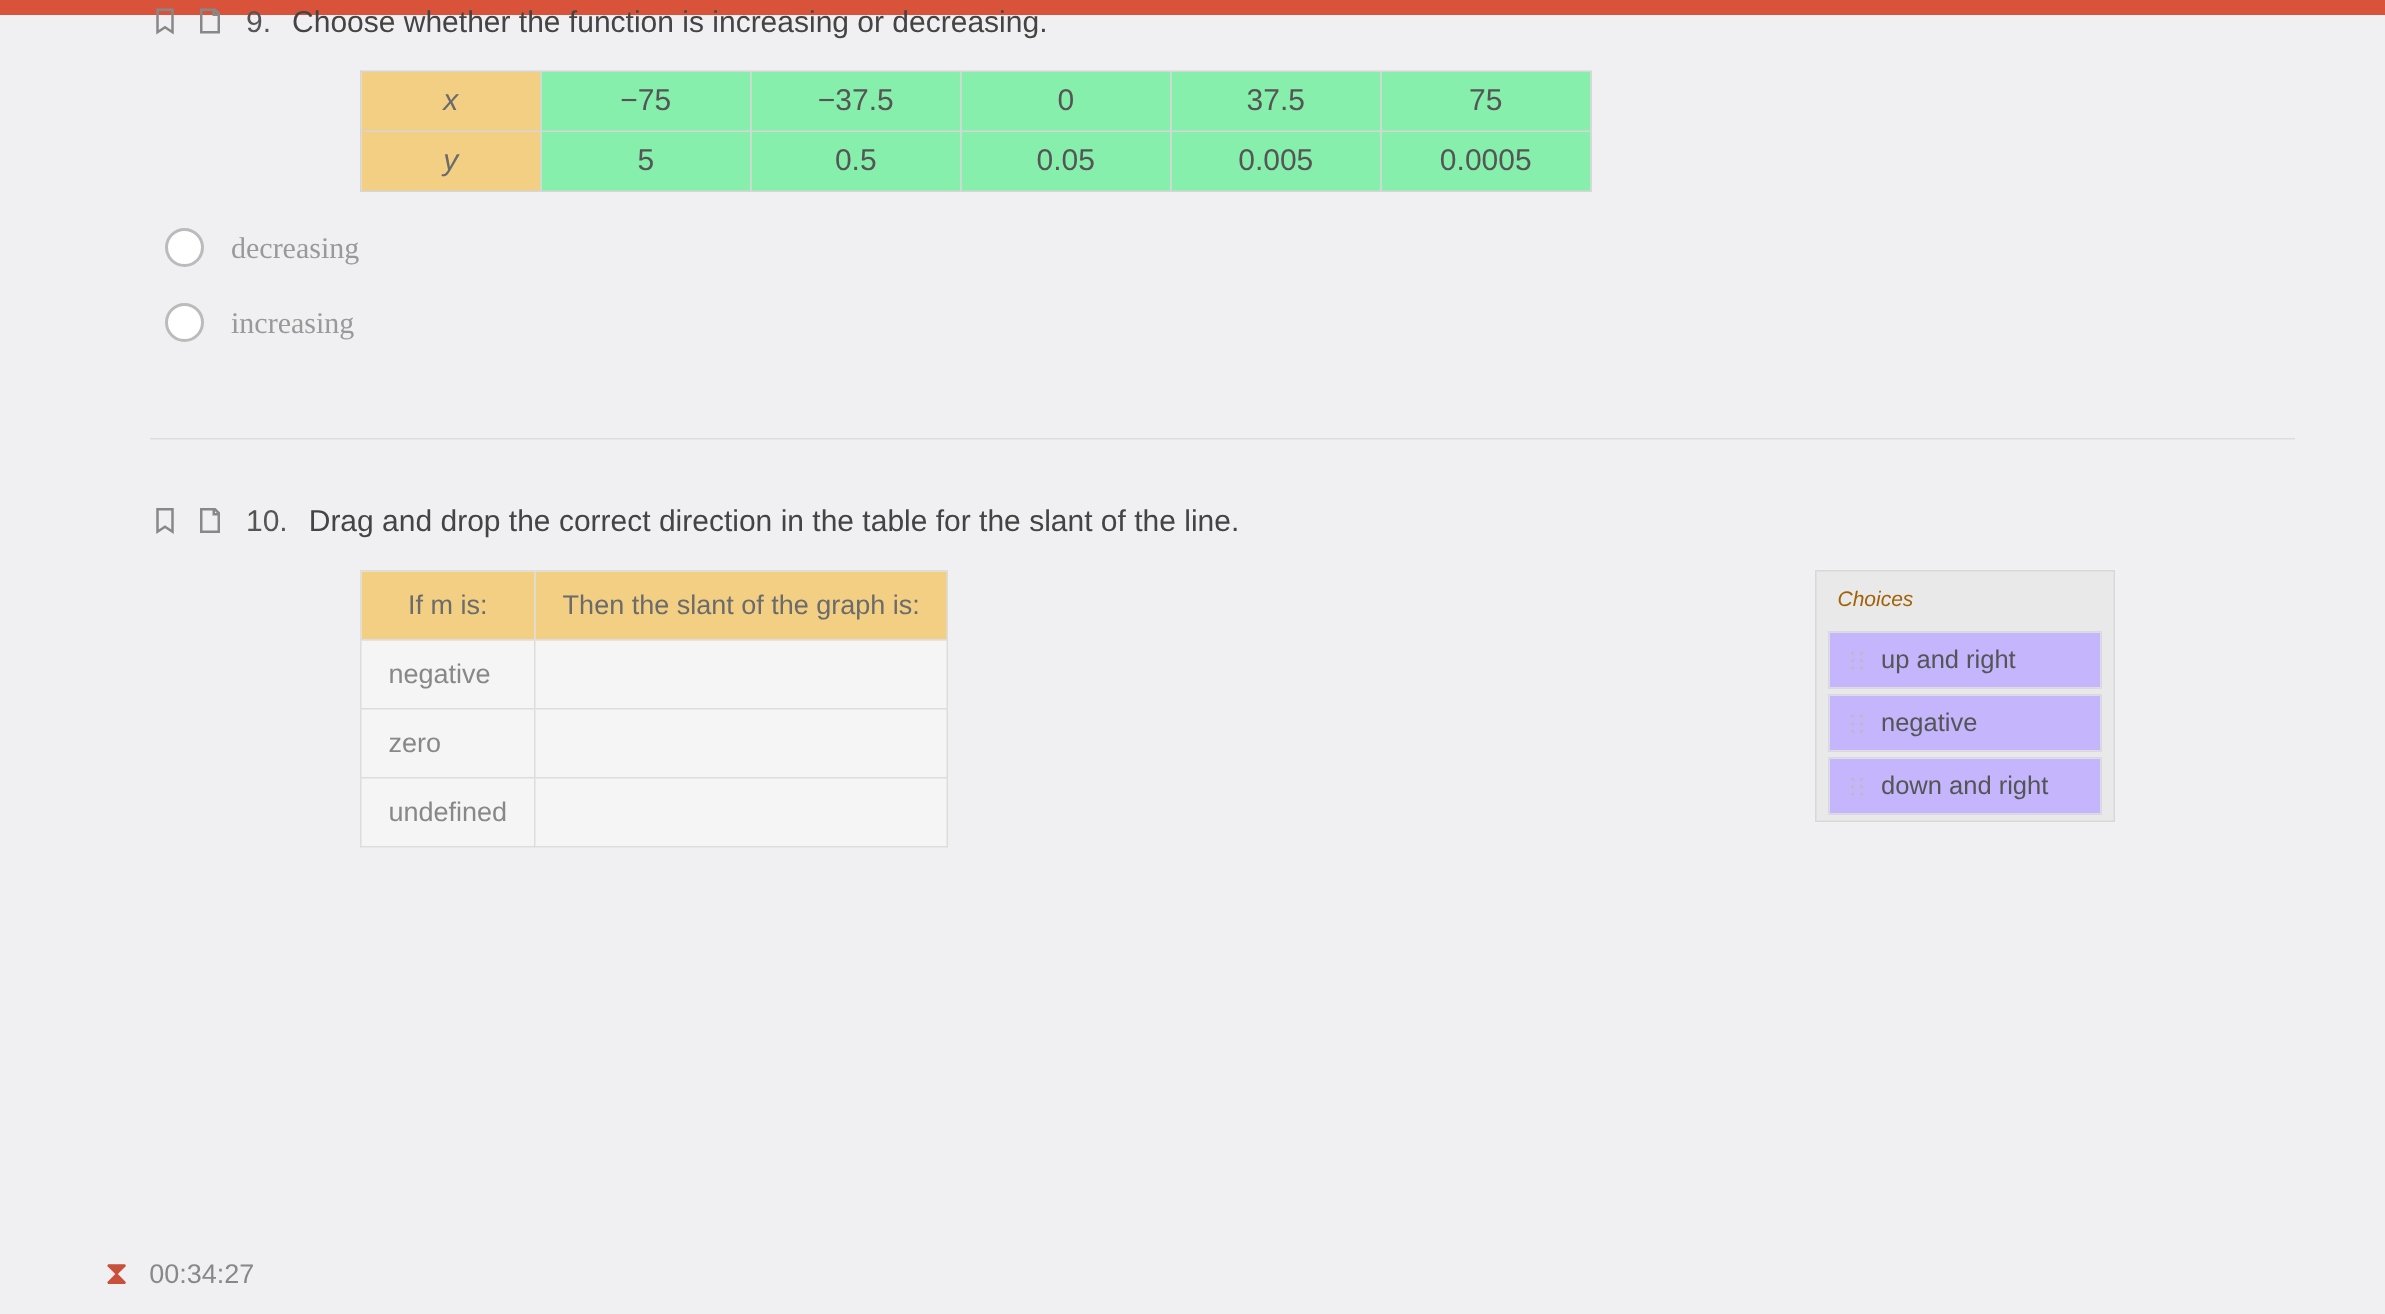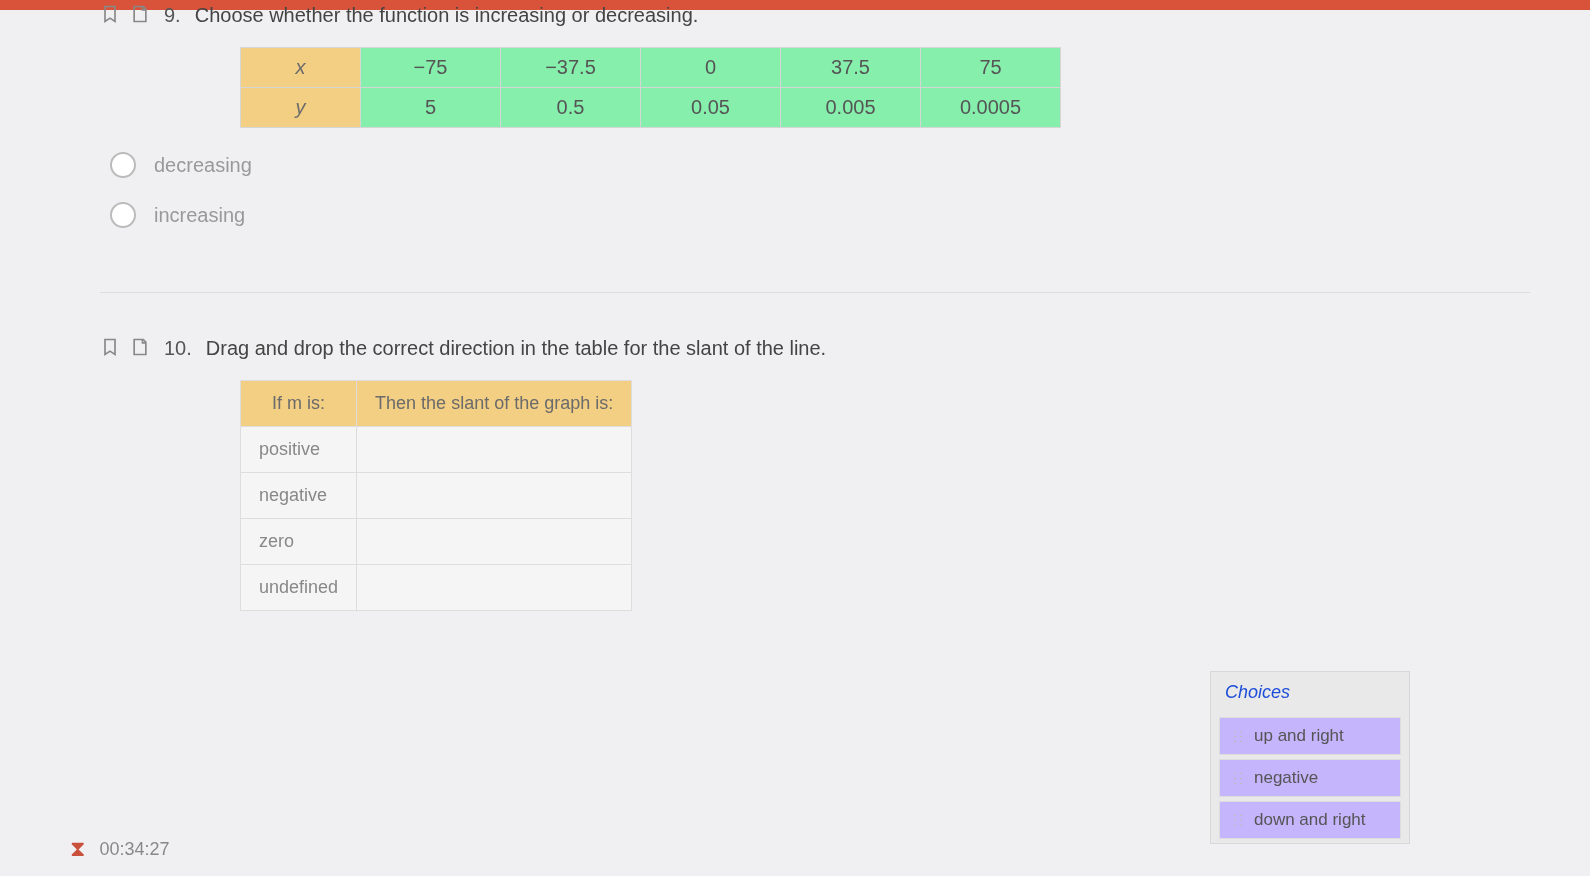--- a/index.html
+++ b/index.html
@@ -53,31 +53,32 @@
   .datatable td.hdr {
     background: #f3cf84;
     font-style: italic;
     color: #6b6b6b;
     min-width: 120px;
   }
 
   
   .radio-list { margin-left: 10px; }
   .radio-row {
-    display: flex; align-items: center; gap: 18px;
+    display: flex; align-items: flex-end; gap: 18px;
     margin: 24px 0;
+    font-family: Liberation Serif, serif;
   }
   .radio-circle {
     width: 26px; height: 26px; border: 2px solid #bbb; border-radius: 50%;
     background: #fff;
   }
   .radio-label { font-size: 20px; color: #999; }
 
   
-  .q10-body { display: flex; gap: 60px; margin-left: 140px; align-items: flex-start; flex-direction: column; }
+  .q10-body { display: flex; gap: 60px; margin-left: 140px; align-items: flex-start; }
   .slanttable {
     border-collapse: collapse;
   }
   .slanttable th, .slanttable td {
     border: 1px solid #ddd;
     padding: 12px 18px;
     font-size: 18px;
     text-align: left;
     color: #888;
     background: #f5f5f5;
@@ -94,22 +95,22 @@
 
   .choices-panel {
     background: #e9e9e9;
     border: 1px solid #d8d8d8;
     min-width: 200px;
     margin-left: auto;
     margin-right: 120px;
   }
   .choices-panel .ch-header {
     padding: 10px 14px;
-    font-size: 18px;
-    color: #1d4ed8;
+    font-size: 14px;
+    color: #a16207;
     font-style: italic;
   }
   .choice-item {
     margin: 4px 8px;
     background: #c4b5fd;
     border: 1px solid #ddd;
     padding: 8px 12px;
     font-size: 17px;
     color: #555;
     display: flex; align-items: center; gap: 10px;
@@ -202,24 +203,20 @@
     </div>
 
     <div class="q10-body">
       <table class="slanttable">
         <tbody>
             <tr>
           <th class="col1">If m is:</th>
           <th class="col2">Then the slant of the graph is:</th>
         </tr>
         <tr>
-          <td>positive</td>
-          <td class="drop"></td>
-        </tr>
-        <tr>
           <td>negative</td>
           <td class="drop"></td>
         </tr>
         <tr>
           <td>zero</td>
           <td class="drop"></td>
         </tr>
         <tr>
           <td>undefined</td>
           <td class="drop"></td>

